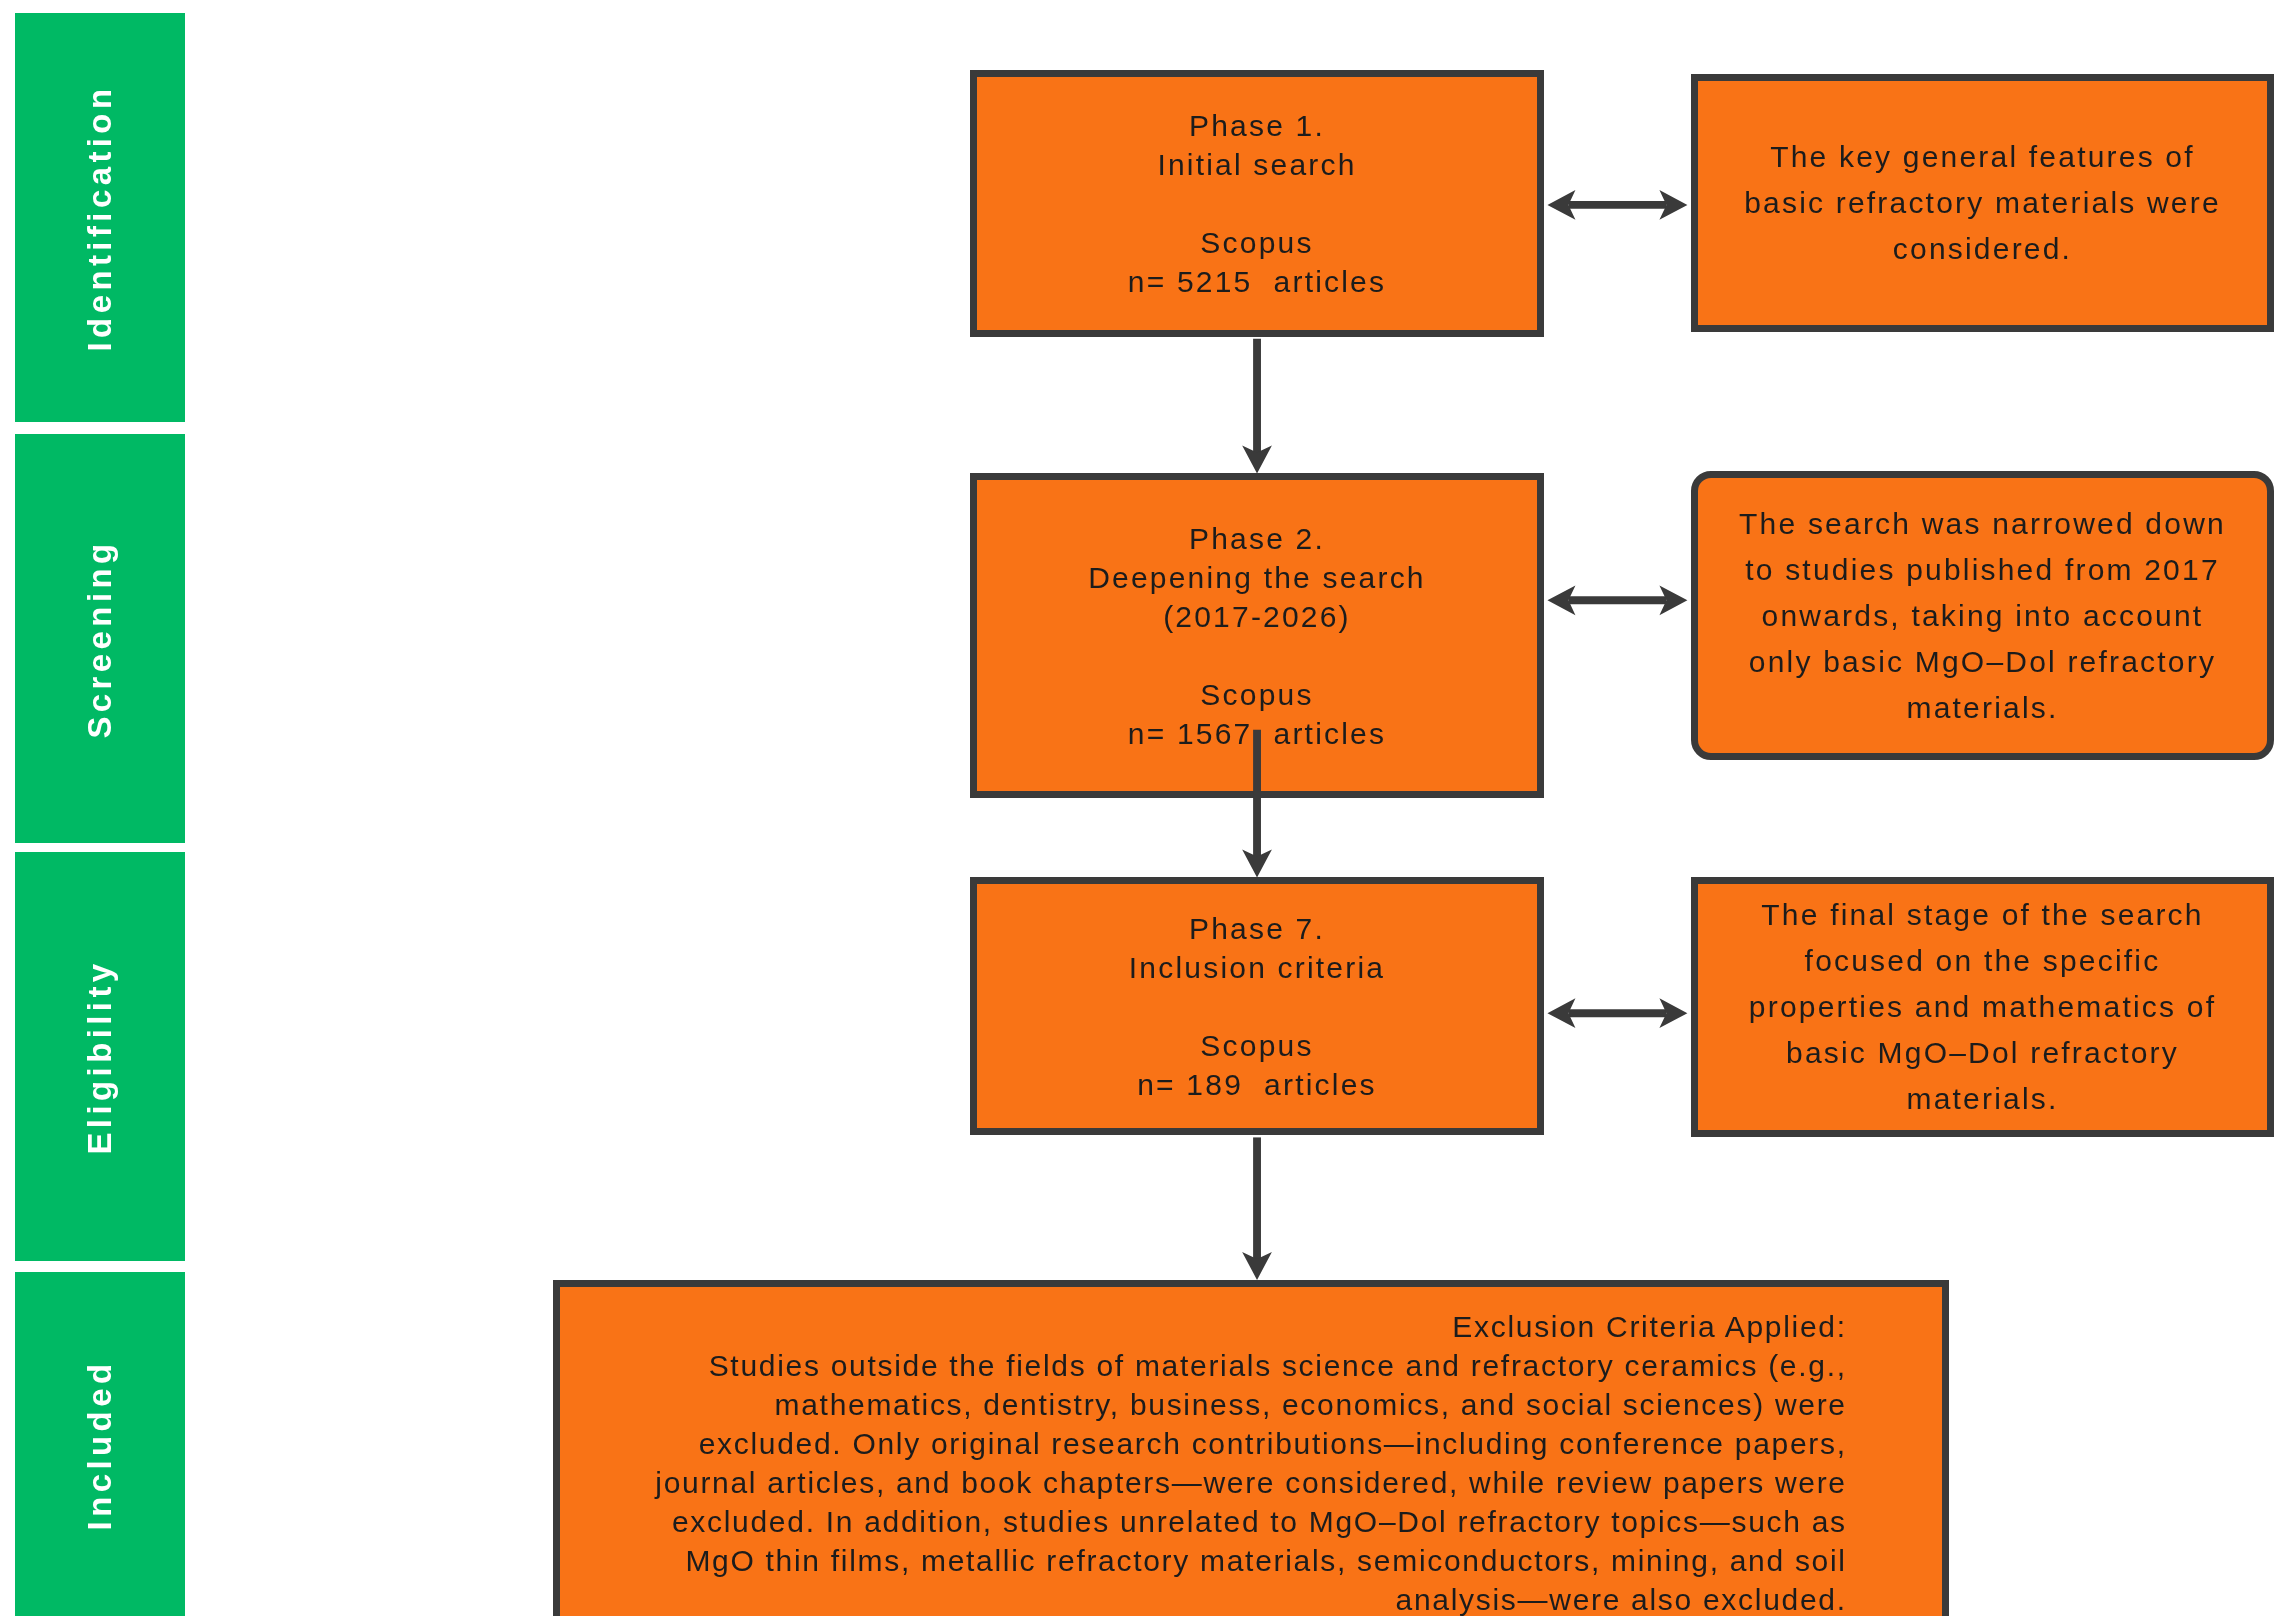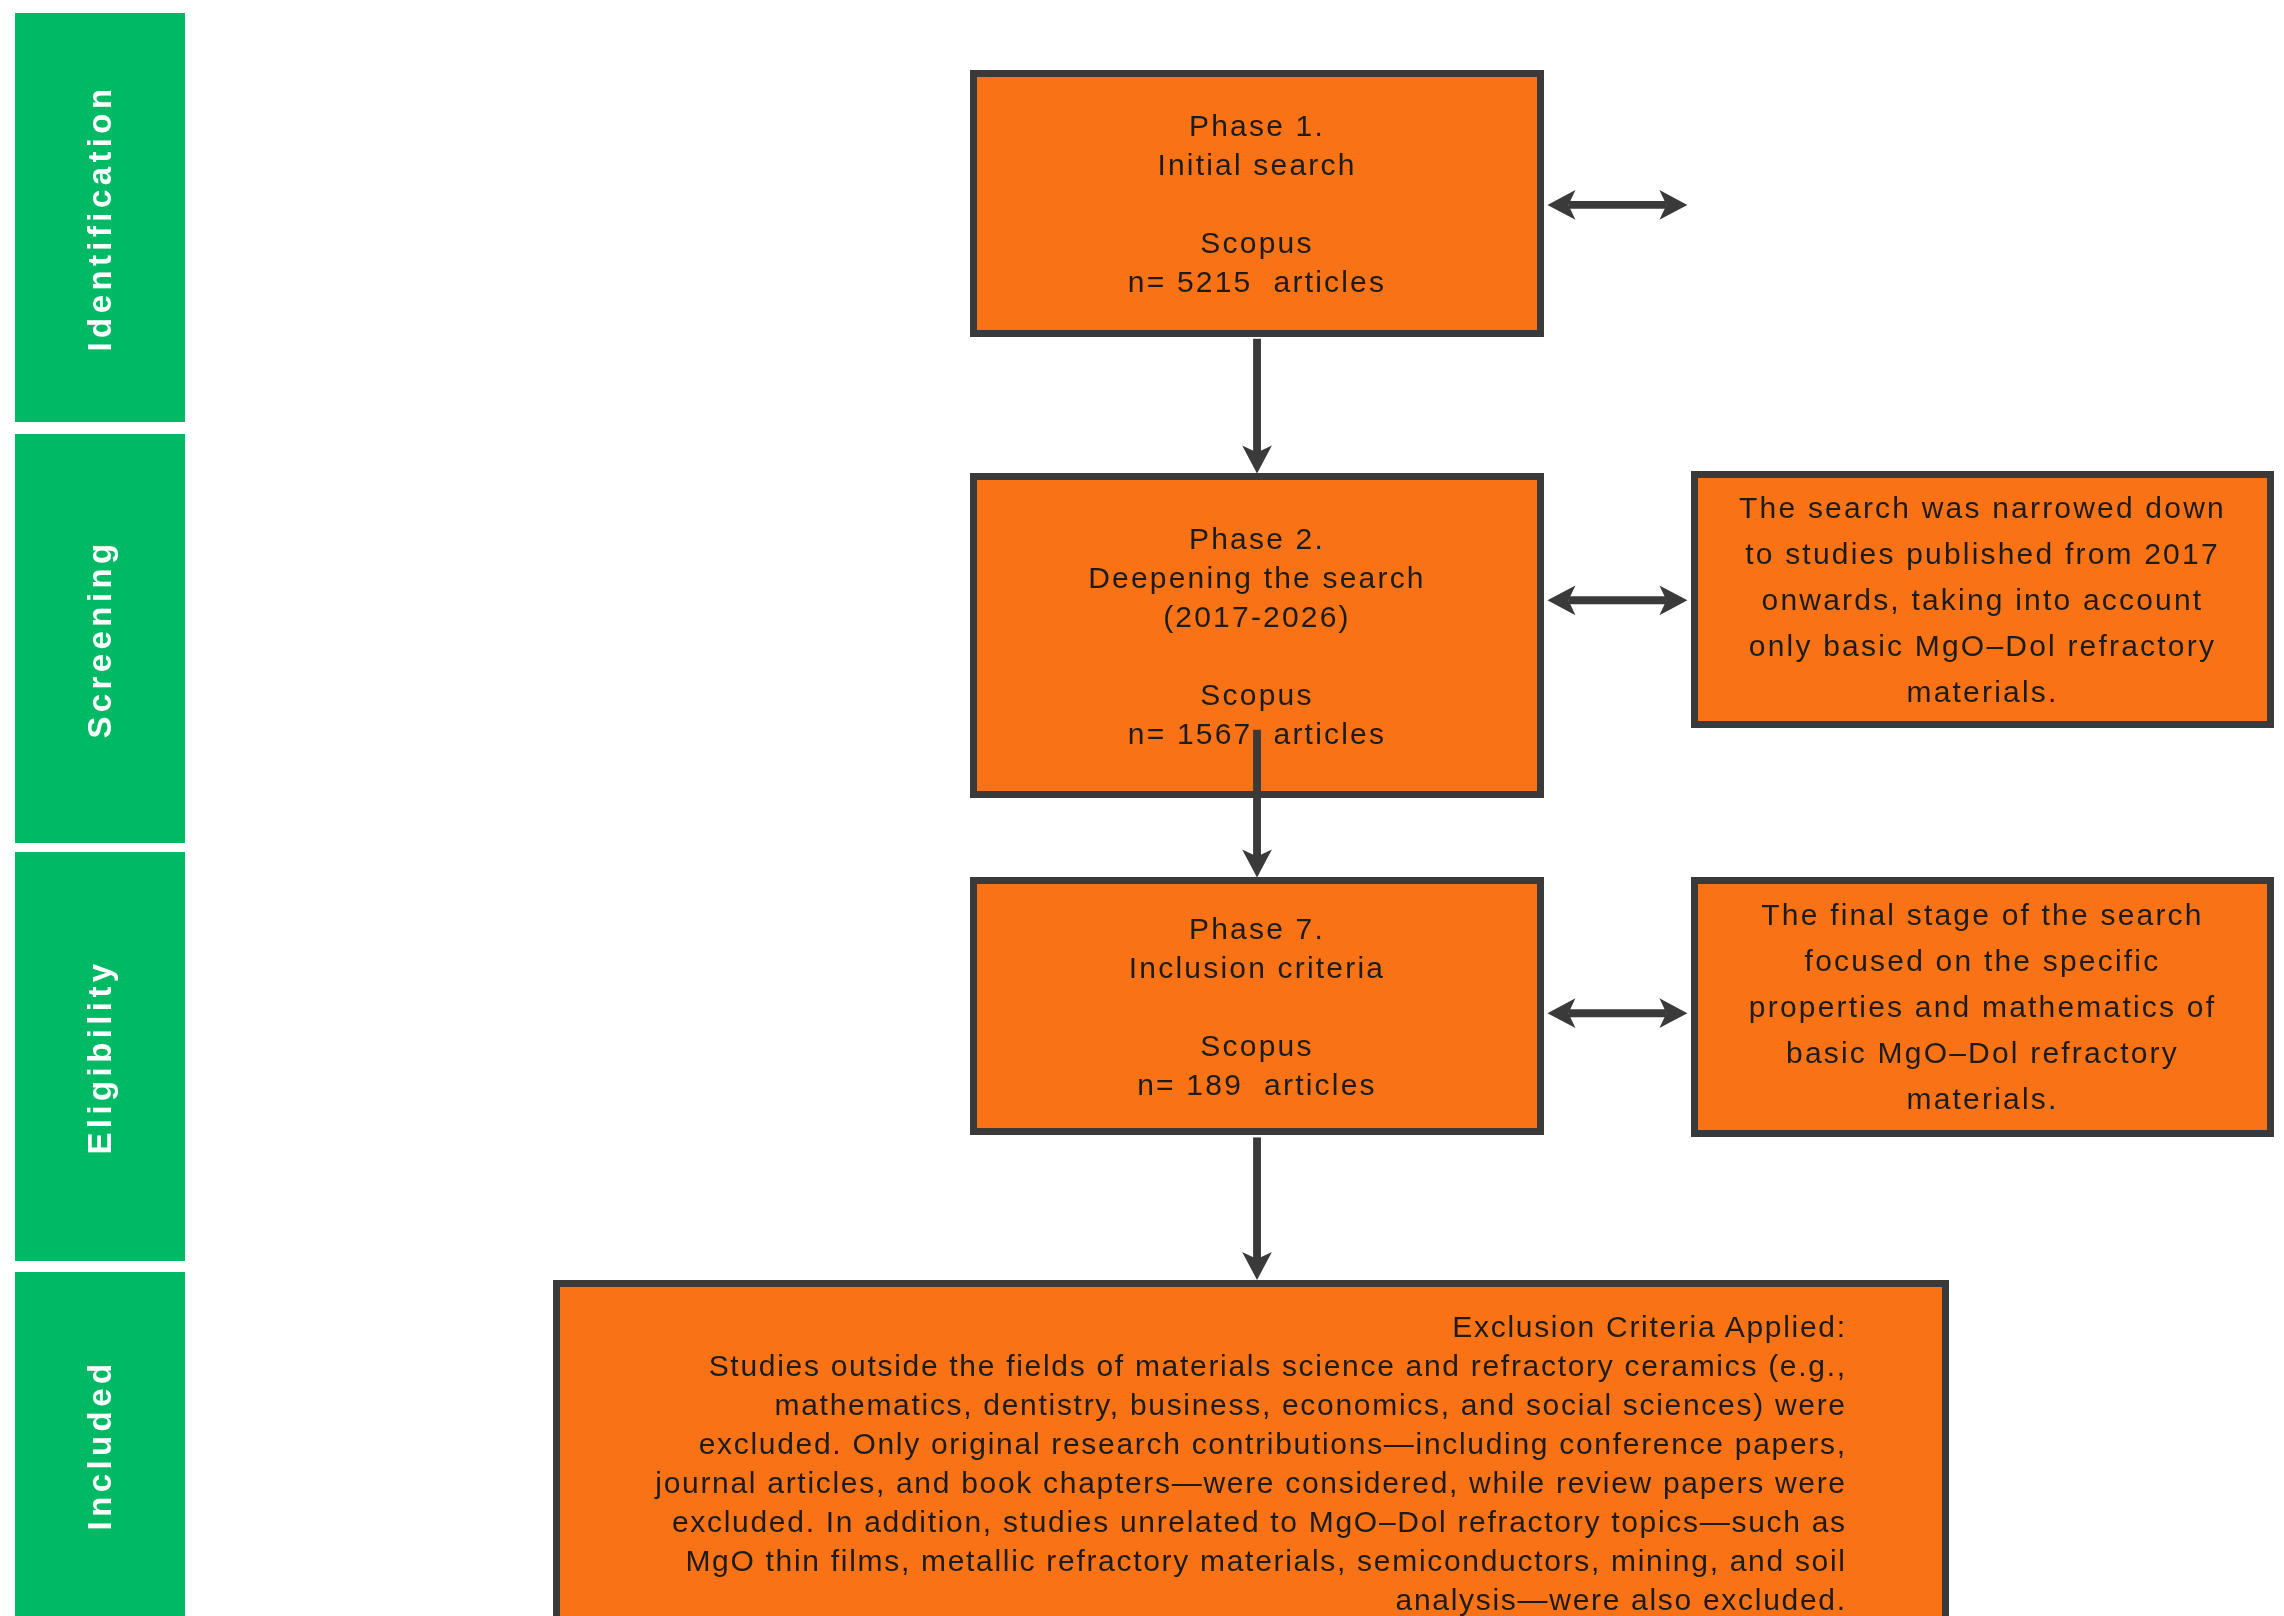--- a/index.html
+++ b/index.html
@@ -65,21 +65,21 @@
   #box-phase3 { top: 877px; height: 258px; }
 
   .note-box {
     left: 1691px;
     width: 583px;
     font-size: 30px;
     line-height: 46px;
     letter-spacing: 2.2px;
   }
   #box-note1 { top: 74px;   height: 258px; }
-  #box-note2 { top: 471px;  height: 257px; }
+  #box-note2 { top: 471px;  height: 289px; border-radius: 20px; }
   #box-note3 { top: 877px; height: 260px; }
 
   #box-exclusion {
     left: 553px;
     width: 1396px;
     top: 1280px;
     height: 365px;
     font-size: 30px;
     line-height: 39px;
     letter-spacing: 1.7px;
@@ -128,20 +128,25 @@
 n= 1567  articles</div>
   </div>
   <div class="box center-box" id="box-phase3">
     <div>Phase 7.
 Inclusion criteria
 
 Scopus
 n= 189  articles</div>
   </div>
 
+  <div class="box note-box" id="box-note1">
+    <div>The key general features of
+basic refractory materials were
+considered.</div>
+  </div>
   <div class="box note-box" id="box-note2">
     <div>The search was narrowed down
 to studies published from 2017
 onwards, taking into account
 only basic MgO–Dol refractory
 materials.</div>
   </div>
   <div class="box note-box" id="box-note3">
     <div>The final stage of the search
 focused on the specific

